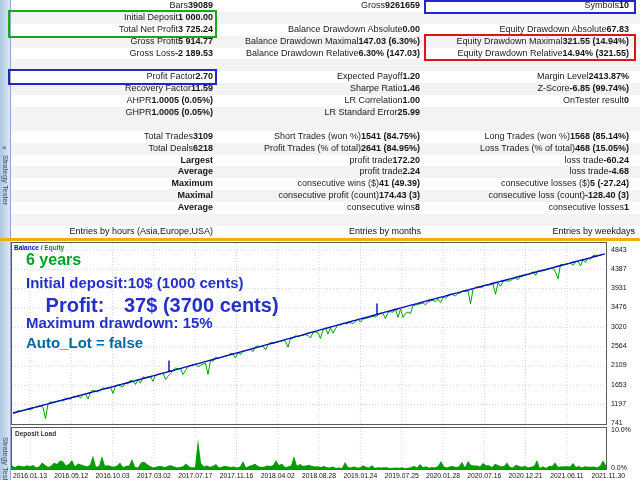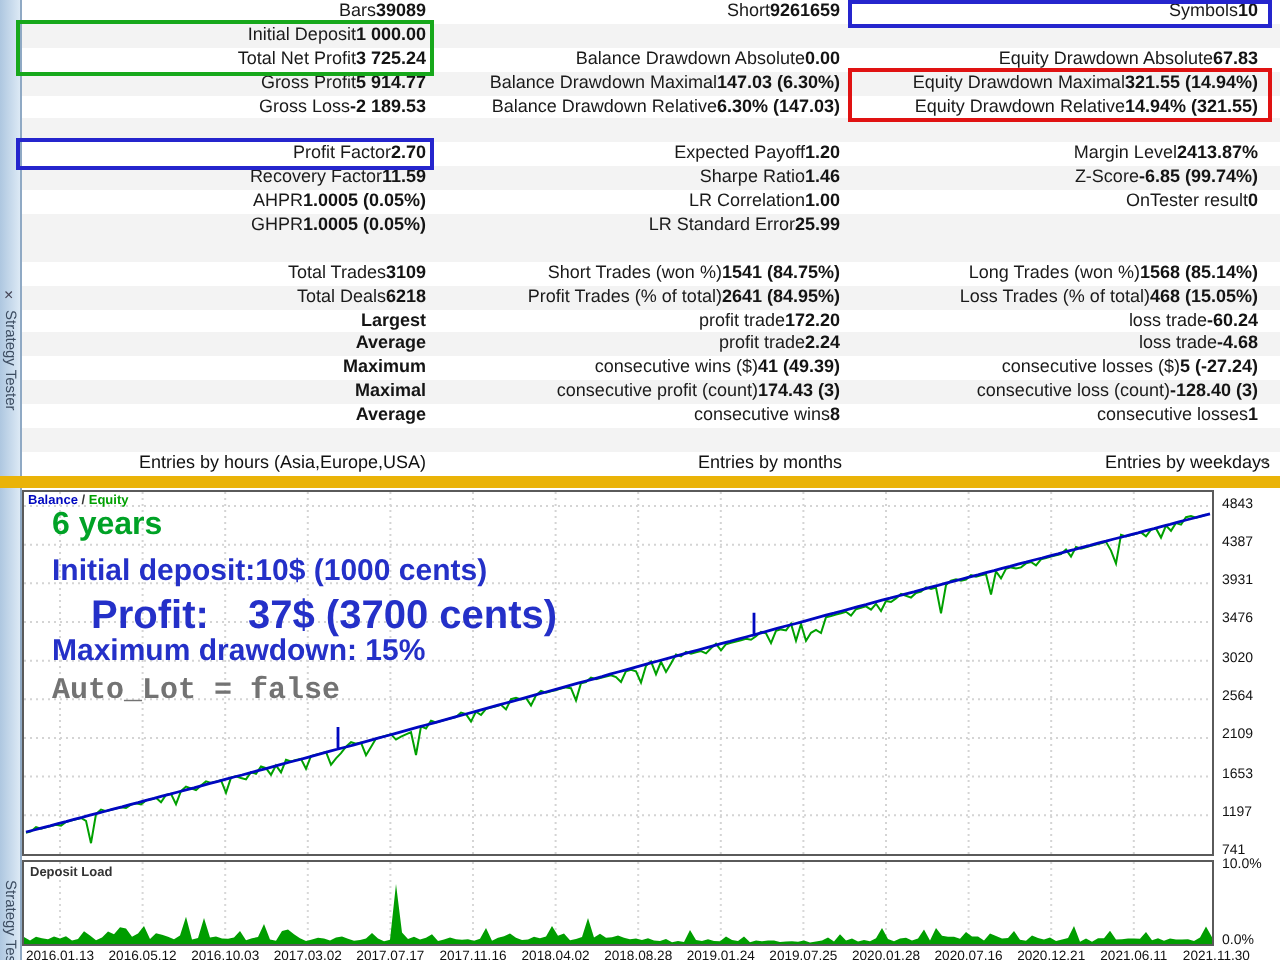--- a/index.html
+++ b/index.html
@@ -25,21 +25,21 @@
   .hrow .cell.c1{padding-left:29px;}
   .hrow .cell.c2{padding-left:25px;}
   .chevron{position:absolute;right:4px;top:224px;font-size:9px;color:#555;}
   
   .hbox{position:absolute;box-sizing:border-box;pointer-events:none;}
   .hbox.green{left:8px;top:10px;width:209px;height:28px;}
   .hbox.blueL{left:8px;top:69px;width:209px;height:16px;}
   .hbox.blueR{left:424px;top:0px;width:212px;height:14px;}
   .hbox.red{left:424px;top:34px;width:212px;height:27px;}
   
-  .chart-panel{position:absolute;left:0;top:238px;width:640px;height:242px;background:#fff;border-top:6px solid #eab308;box-sizing:border-box;}
+  .chart-panel{position:absolute;left:0;top:238px;width:640px;height:242px;background:#fff;border-top:3px solid #eab308;box-sizing:border-box;}
   .plot{position:absolute;left:11px;top:1px;width:596px;height:183px;border:1px solid #5a5a5a;box-sizing:border-box;background:#fff;}
   .deposit{position:absolute;left:11px;top:186px;width:596px;height:43px;border:1px solid #5a5a5a;box-sizing:border-box;background:#fff;}
   .dep-label{position:absolute;left:3px;top:2px;font-size:6.5px;font-weight:bold;color:#333;}
   .legend{position:absolute;left:2px;top:1px;font-size:6.5px;font-weight:bold;white-space:nowrap;}
   .ylab{position:absolute;left:611px;font-size:7px;color:#111;}
   .dlab{position:absolute;left:611px;font-size:7px;color:#111;}
   .xlab{position:absolute;top:231px;font-size:6.8px;color:#111;transform:translateX(-50%);white-space:nowrap;}
   .anno{position:absolute;left:14px;font-weight:bold;white-space:nowrap;}
   .anno.duration{top:8px;font-size:16px;}
   .anno .alab{display:inline-block;min-width:98px;text-align:center;}
@@ -58,21 +58,21 @@
     <span class="vtext" style="top:155px;">Strategy Tester</span>
   </div>
 
   <div class="stats">
       <div class="srow">
         <div class="cell c0">
           <span class="lbl">Bars</span>
           <span class="val">39089</span>
         </div>
         <div class="cell c1">
-          <span class="lbl">Short</span>
+          <span class="lbl">Gross</span>
           <span class="val">9261659</span>
         </div>
         <div class="cell c2">
           <span class="lbl">Symbols</span>
           <span class="val">10</span>
         </div>
       </div>
       <div class="srow shade">
         <div class="cell c0">
           <span class="lbl">Initial Deposit</span>
@@ -382,21 +382,21 @@
           <polyline points="1,170.0 5,169.0 9,167.9 13,166.9 17,165.8 21,164.8 25,163.7 29,162.7 33,161.6 37,160.6 41,159.5 45,158.4 49,157.4 53,156.3 57,155.3 61,154.2 65,153.2 69,152.1 73,151.1 77,150.0 81,148.9 85,147.9 89,146.8 93,145.7 97,144.7 101,143.6 105,142.5 109,141.5 113,140.4 117,139.3 121,138.3 125,137.2 129,136.1 133,135.0 137,134.0 141,132.9 145,131.8 149,130.7 153,129.6 157,128.5 157,117.5 157,128.5 161,127.5 165,126.4 169,125.3 173,124.2 177,123.1 181,122.0 185,120.9 189,119.8 193,118.7 197,117.6 201,116.5 205,115.4 209,114.3 213,113.2 217,112.1 221,111.0 225,109.9 229,108.8 233,107.7 237,106.6 241,105.5 245,104.4 249,103.3 253,102.2 257,101.1 261,100.0 265,98.9 269,97.8 273,96.7 277,95.6 281,94.5 285,93.4 289,92.3 293,91.1 297,90.0 301,88.9 305,87.8 309,86.7 313,85.6 317,84.5 321,83.4 325,82.3 329,81.2 333,80.1 337,79.0 341,77.9 345,76.8 349,75.7 353,74.7 357,73.6 361,72.5 365,71.4 365,60.4 365,71.4 369,70.3 373,69.2 377,68.1 381,67.0 385,66.0 389,64.9 393,63.8 397,62.7 401,61.6 405,60.6 409,59.5 413,58.4 417,57.3 421,56.3 425,55.2 429,54.1 433,53.1 437,52.0 441,50.9 445,49.9 449,48.8 453,47.7 457,46.7 461,45.6 465,44.6 469,43.5 473,42.4 477,41.4 481,40.3 485,39.3 489,38.2 493,37.2 497,36.1 501,35.1 505,34.0 509,33.0 513,31.9 517,30.9 521,29.8 525,28.8 529,27.7 533,26.7 537,25.6 541,24.6 545,23.5 549,22.5 553,21.4 557,20.4 561,19.3 565,18.3 569,17.2 573,16.2 577,15.1 581,14.0 585,13.0 589,11.9 593,10.9" fill="none" stroke="#0008c0" stroke-width="1.4"></polyline>
         </svg>
       <div class="legend">
         <span id="leg-bal" style="color: rgb(0, 8, 192);">Balance</span><span id="leg-sep" style="color: rgb(51, 51, 51);"> / </span><span id="leg-eq" style="color: rgb(0, 160, 0);">Equity</span>
       </div>
       <div class="anno duration" id="anno-duration" style="color: rgb(0, 162, 38);">6 years</div>
       <div id="anno-lines">
           <div class="anno l0" style="color: rgb(36, 48, 200);"><span class="alab">Initial deposit:</span><span>10$ (1000 cents)</span></div>
           <div class="anno l1" style="color: rgb(36, 48, 200);"><span class="alab">Profit:</span><span>37$ (3700 cents)</span></div>
           <div class="anno l2" style="color: rgb(36, 48, 200);"><span class="">Maximum drawdown: 15%</span><span></span></div>
-          <div class="anno l3" style="color: #737373; font-family: Liberation Mono, monospace;"><span class="">Auto_Lot = false</span><span></span></div>
+          <div class="anno l3" style="color: #0369a1;"><span class="">Auto_Lot = false</span><span></span></div>
         </div>
     </div>
 
     <div class="deposit">
       <svg id="depsvg" width="594" height="41">
           <line x1="18" y1="0" x2="18" y2="41" stroke="#d8d8d8" stroke-width="1" stroke-dasharray="1 2"></line>
           <line x1="59.3" y1="0" x2="59.3" y2="41" stroke="#d8d8d8" stroke-width="1" stroke-dasharray="1 2"></line>
           <line x1="100.6" y1="0" x2="100.6" y2="41" stroke="#d8d8d8" stroke-width="1" stroke-dasharray="1 2"></line>
           <line x1="141.89999999999998" y1="0" x2="141.89999999999998" y2="41" stroke="#d8d8d8" stroke-width="1" stroke-dasharray="1 2"></line>
           <line x1="183.2" y1="0" x2="183.2" y2="41" stroke="#d8d8d8" stroke-width="1" stroke-dasharray="1 2"></line>

